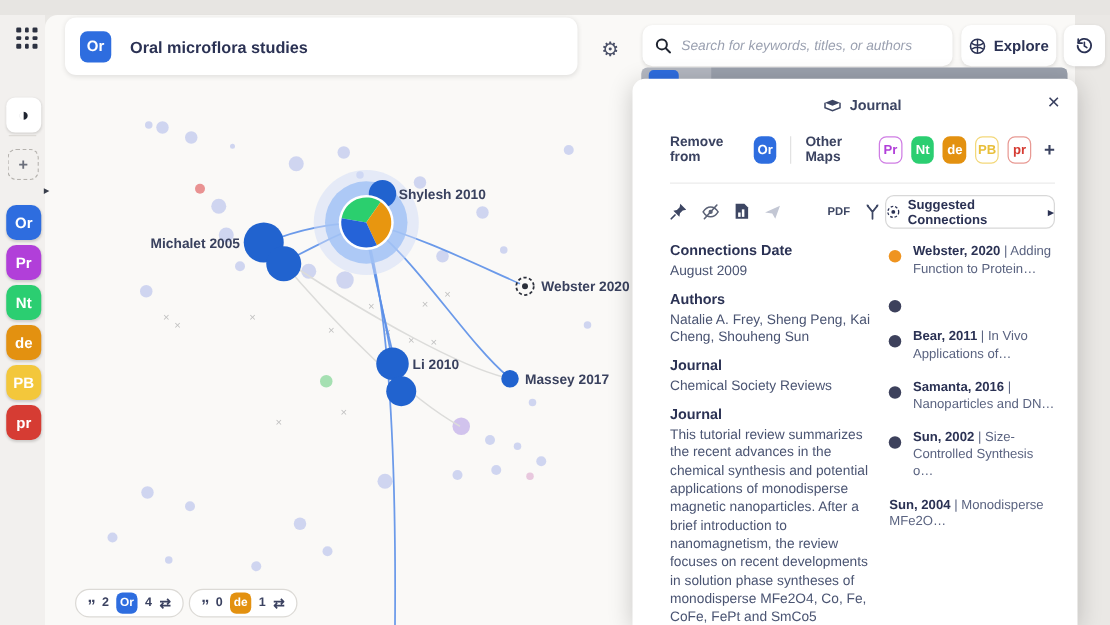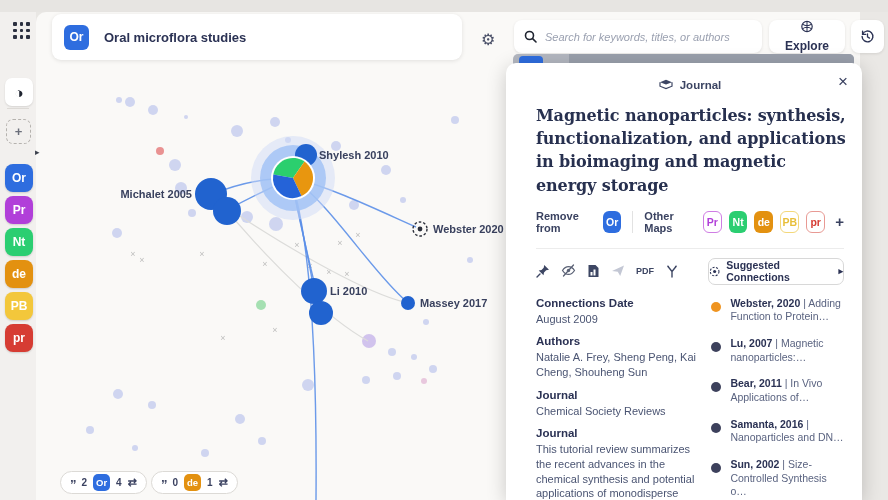--- a/index.html
+++ b/index.html
@@ -25,21 +25,21 @@
   .rail-chevron { position:absolute; left:35px; top:147px; font-size:9px; color:#3a3f4c; z-index:4; }
 
   
   .title-card { position:absolute; left:52px; top:14px; width:410px; height:46px; background:#fff; border-radius:9px; box-shadow:0 1px 4px rgba(0,0,0,.10); z-index:4; display:flex; align-items:center; }
   .title-card .map-chip { margin-left:12px; width:25px; height:25px; border-radius:6px; background:#2e6ddf; color:#fff; font-weight:bold; font-size:12px; display:flex; align-items:center; justify-content:center; }
   .title-card .map-title { margin-left:15px; font-size:13px; font-weight:bold; color:#2b3254; }
   .gear { position:absolute; left:481px; top:30px; font-size:16px; color:#4a5068; z-index:4; }
   .search-card { position:absolute; left:514px; top:20px; width:248px; height:33px; background:#fff; border-radius:8px; box-shadow:0 1px 3px rgba(0,0,0,.10); z-index:4; display:flex; align-items:center; padding:0 10px; }
   .search-card input { border:none; outline:none; flex:1; margin-left:8px; font-size:11px; font-style:italic; color:#535b72; background:transparent; font-family:"Liberation Sans",sans-serif; }
   .search-card input::placeholder { color:#9aa0b0; }
-  .btn-explore { position:absolute; left:769px; top:20px; width:76px; height:33px; background:#fff; border-radius:8px; box-shadow:0 1px 3px rgba(0,0,0,.10); z-index:4; display:flex; align-items:center; justify-content:center; gap:6px; font-size:12px; font-weight:bold; color:#2b3254;flex-direction:column; }
+  .btn-explore { position:absolute; left:769px; top:20px; width:76px; height:33px; background:#fff; border-radius:8px; box-shadow:0 1px 3px rgba(0,0,0,.10); z-index:4; display:flex; align-items:center; justify-content:center; gap:6px; font-size:12px; font-weight:bold; color:#2b3254; }
   .btn-history { position:absolute; left:851px; top:20px; width:33px; height:33px; background:#fff; border-radius:8px; box-shadow:0 1px 3px rgba(0,0,0,.10); z-index:4; display:flex; align-items:center; justify-content:center; }
 
   
   .pill { position:absolute; top:471px; height:23px; background:#fff; border:1px solid #dcdad6; border-radius:12px; z-index:4; display:flex; align-items:center; gap:6px; padding:0 9px; font-size:10px; font-weight:bold; color:#3a4160; }
   .pill .q { font-size:13px; letter-spacing:-1px; line-height:10px; margin-top:4px; }
   .pill .pbadge { width:17px; height:17px; border-radius:5px; color:#fff; font-size:9.5px; font-weight:bold; display:flex; align-items:center; justify-content:center; }
   .pill .swap { font-size:11px; }
 
   
   .ghost-bar { position:absolute; left:513px; top:54px; width:341px; height:11px; background:#b3b7c0; border-radius:5px 5px 0 0; z-index:5; overflow:hidden; }
@@ -57,21 +57,21 @@
   .p-maps .vdiv { width:1px; height:22px; background:#e2e2e2; margin:0 4px; }
   .chip22 { width:22px; height:22px; border-radius:6px; display:flex; align-items:center; justify-content:center; font-size:10.5px; font-weight:bold; }
   .chip-filled { color:#fff; }
   .chip-outline { background:#fff; border:1.5px solid; }
   .c-or{background:#2e6ddf}.c-nt{background:#2bce71}.c-de{background:#e39110}
   .o-pr{border-color:#cf7de4;color:#b13fd9}.o-pb{border-color:#f3d87a;color:#e8bf3a}.o-prr{border-color:#e89a94;color:#d63c33}
   .p-add { font-size:15px; font-weight:bold; color:#3a4260; margin-left:3px; }
   .p-hr { margin:14px 18px 0; height:1px; background:#ececec; }
   .p-actions { margin:9px 18px 0; display:flex; align-items:flex-start; }
   .act-icons { display:flex; align-items:center; gap:11px; padding-top:6px; }
-  .pdf-label { font-size:9px; font-weight:bold; color:#3d4663; }
+  .pdf-label { font-size:9px; font-weight:bold; color:#3d4663;margin-left:26px; }
   .btn-suggested { margin-left:auto; width:136px; height:27px; border:1px solid #d8d8d8; border-radius:7px; display:flex; align-items:center; justify-content:center; gap:6px; font-size:10.5px; font-weight:bold; color:#2b3254; background:#fff; }
   .btn-suggested .arr { font-size:9px; margin-left:2px; }
   .p-cols { display:flex; margin:12px 18px 0; gap:12px; }
   .p-left { width:170px; }
   .f-label { font-size:11.5px; font-weight:bold; color:#2b3254; margin-top:9px; }
   .f-label:first-child { margin-top:0; }
   .f-value { font-size:11px; color:#4a5472; line-height:1.33; margin-top:3px; }
   .p-right { width:138px; }
   .sg-item { display:flex; gap:9px; margin-bottom:13px; }
   .sg-dot { width:10px; height:10px; border-radius:50%; background:#3d415c; margin-top:5px; flex:none; }
@@ -253,21 +253,20 @@
   <div class="panel">
     <div class="p-header">
       <svg class="ico" width="14" height="12" viewBox="0 0 14 12">
         <path d="M7 .8l6 2.4-6 2.4L1 3.2z" fill="#3c4563"></path>
         <path d="M1 3.2v4l6 2.4 6-2.4v-4" fill="none" stroke="#3c4563" stroke-width="1.2"></path>
       </svg>
       <span class="p-type">Journal</span>
       <span class="p-close">×</span>
     </div>
 
-    <div class="p-title">Magnetic nanoparticles: synthesis, functionalization, and applications in bioimaging and magnetic energy storage</div>
 
     <div class="p-maps">
       <span class="lbl">Remove from</span>
       <span class="chip22 chip-filled c-or">Or</span>
       <span class="vdiv"></span>
       <span class="lbl">Other Maps</span>
       <span class="chip22 chip-outline o-pr">Pr</span>
       <span class="chip22 chip-filled c-nt">Nt</span>
       <span class="chip22 chip-filled c-de">de</span>
       <span class="chip22 chip-outline o-pb">PB</span>
@@ -324,21 +323,20 @@
         <div class="f-label">Journal</div>
         <div class="f-value">This tutorial review summarizes the recent advances in the chemical synthesis and potential applications of monodisperse magnetic nanoparticles. After a brief introduction to nanomagnetism, the review focuses on recent developments in solution phase syntheses of monodisperse MFe2O4, Co, Fe, CoFe, FePt and SmCo5 nanoparticles.</div>
       </div>
       <div class="p-right">
         <div class="sg-item">
           <span class="sg-dot active"></span>
           <span class="sg-text"><b class="sg-name">Webster, 2020</b> <span class="sg-desc">| Adding Function to Protein…</span></span>
         </div>
         <div class="sg-item">
           <span class="sg-dot"></span>
-          <span class="sg-text"><b class="sg-name">Lu, 2007</b> <span class="sg-desc">| Magnetic nanoparticles:…</span></span>
         </div>
         <div class="sg-item">
           <span class="sg-dot"></span>
           <span class="sg-text"><b class="sg-name">Bear, 2011</b> <span class="sg-desc">| In Vivo Applications of…</span></span>
         </div>
         <div class="sg-item">
           <span class="sg-dot"></span>
           <span class="sg-text"><b class="sg-name">Samanta, 2016</b> <span class="sg-desc">| Nanoparticles and DN…</span></span>
         </div>
         <div class="sg-item">

